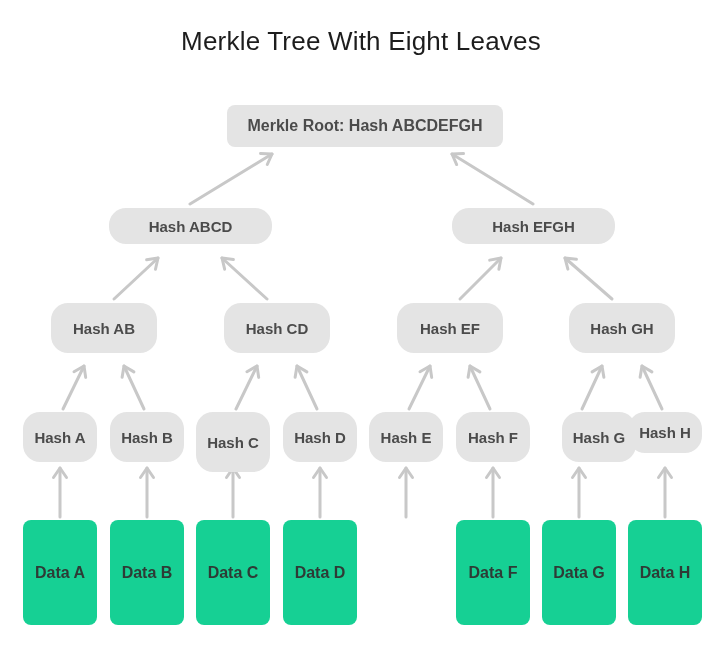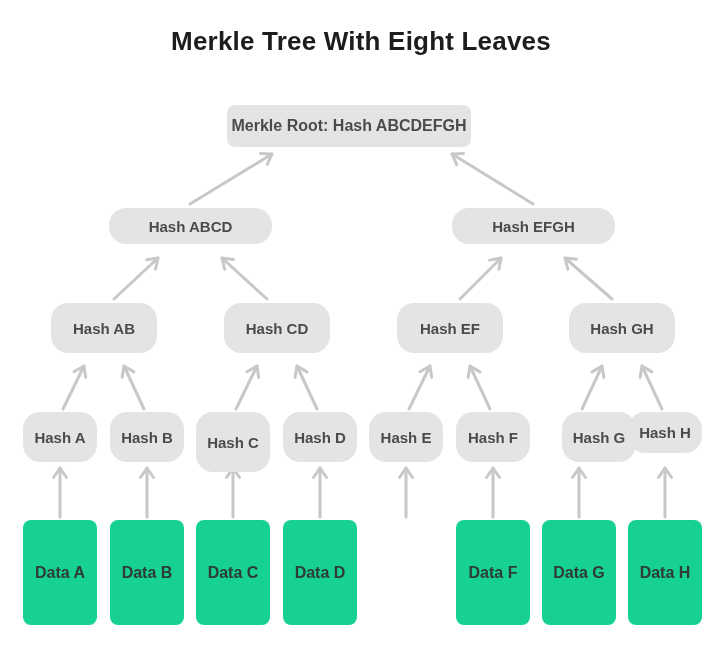--- a/index.html
+++ b/index.html
@@ -11,21 +11,21 @@
     font-family: "Liberation Sans", "DejaVu Sans", sans-serif;
     overflow: hidden;
   }
   .title {
     position: absolute;
     top: 26px;
     left: 0;
     width: 722px;
     text-align: center;
     font-size: 26px;
-    font-weight: 700;
+    font-weight: 400;
     letter-spacing: 0.2px;
     color: var(--title-text, #1d1d1d);
   }
   .node {
     position: absolute;
     display: flex;
     align-items: center;
     justify-content: center;
     background: var(--node-bg, #e4e4e4);
     color: var(--node-text, #4b4b4b);
@@ -92,21 +92,21 @@
     <line class="edge" x1="60" y1="517" x2="60" y2="468" marker-end="url(#ah)"></line>
     <line class="edge" x1="147" y1="517" x2="147" y2="468" marker-end="url(#ah)"></line>
     <line class="edge" x1="233" y1="517" x2="233" y2="468" marker-end="url(#ah)"></line>
     <line class="edge" x1="320" y1="517" x2="320" y2="468" marker-end="url(#ah)"></line>
     <line class="edge" x1="406" y1="517" x2="406" y2="468" marker-end="url(#ah)"></line>
     <line class="edge" x1="493" y1="517" x2="493" y2="468" marker-end="url(#ah)"></line>
     <line class="edge" x1="579" y1="517" x2="579" y2="468" marker-end="url(#ah)"></line>
     <line class="edge" x1="665" y1="517" x2="665" y2="468" marker-end="url(#ah)"></line>
   </svg>
 
-  <div class="node root" style="left:227px; top:105px; width:244px; height:42px">Merkle Root: Hash ABCDEFGH</div>
+  <div class="node root" style="left:227px; top:105px; width:276px; height:42px">Merkle Root: Hash ABCDEFGH</div>
 
   <div class="node" style="left:109px; top:208px; width:163px; height:36px">Hash ABCD</div>
   <div class="node" style="left:452px; top:208px; width:163px; height:36px">Hash EFGH</div>
 
   <div class="node" style="left:51px;  top:303px; width:106px; height:50px">Hash AB</div>
   <div class="node" style="left:224px; top:303px; width:106px; height:50px">Hash CD</div>
   <div class="node" style="left:397px; top:303px; width:106px; height:50px">Hash EF</div>
   <div class="node" style="left:569px; top:303px; width:106px; height:50px">Hash GH</div>
 
   <div class="node" style="left:23px;  top:412px; width:74px; height:50px">Hash A</div>

